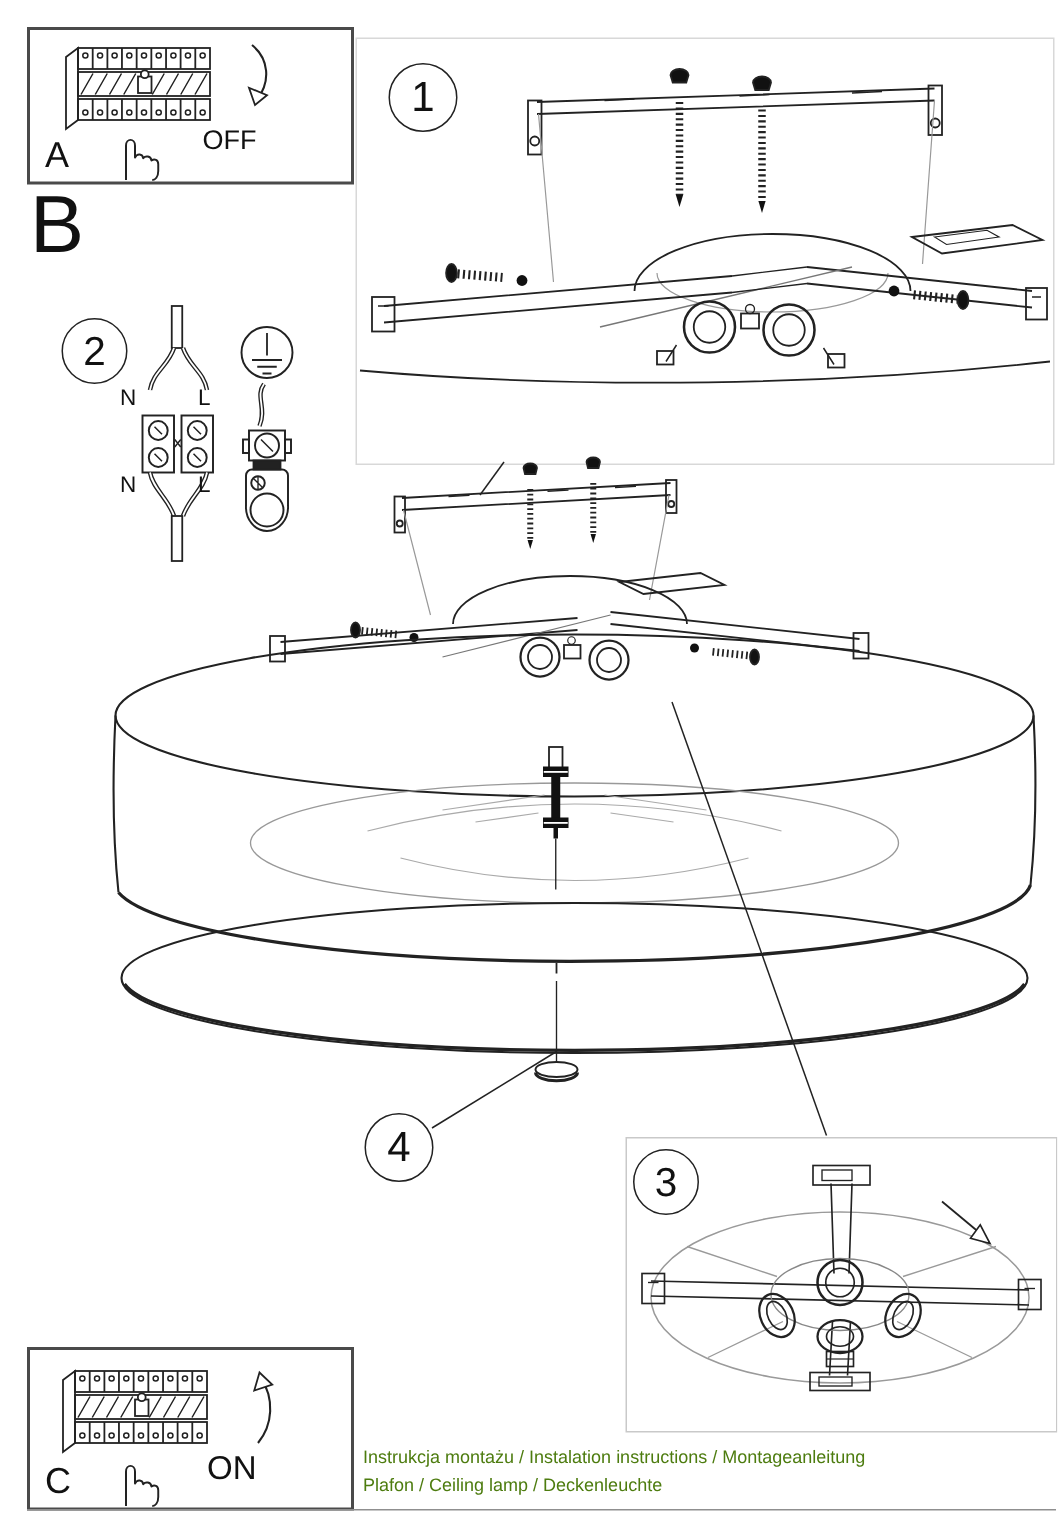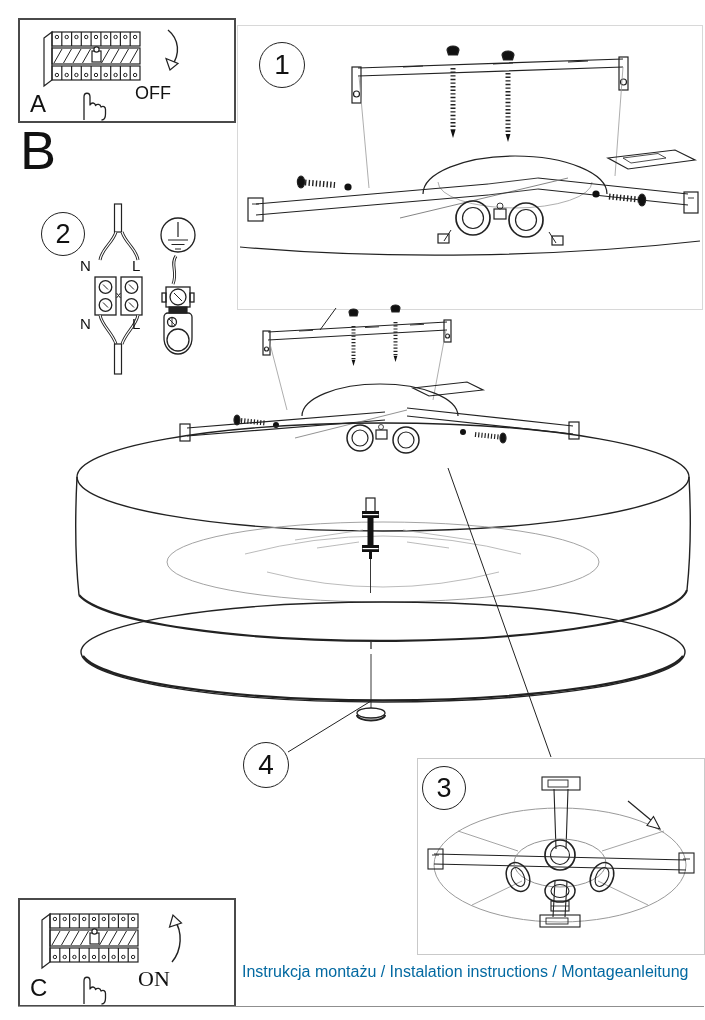--- a/index.html
+++ b/index.html
@@ -8,21 +8,21 @@
   .box{position:absolute;background:#fff;box-sizing:border-box;}
   .box.dark{border:2px solid #4a4a4a;}
   .box.light{border:1px solid #d8d8d8;}
   .box svg{position:absolute;left:0;top:0;}
   .badge{position:absolute;border-radius:50%;background:#fff;display:flex;align-items:center;
          justify-content:center;font-family:"Liberation Sans",sans-serif;color:#111;z-index:5;}
   .lbl{position:absolute;color:#111;line-height:1;white-space:nowrap;}
   .wire-lbl{position:absolute;font-size:15px;color:#111;line-height:1;}
   #letter-b{position:absolute;left:20px;top:122px;font-size:54px;font-weight:500;color:#111;line-height:1.05;}
   #footer-rule{position:absolute;left:18px;top:1006px;width:686px;height:1px;background:#8f8f8f;}
-  #footer-text{position:absolute;left:242px;top:962px;font-size:16px;line-height:19px;color:#0369a1;}
+  #footer-text{position:absolute;left:242px;top:962px;font-size:12px;line-height:19px;color:#4d7c0f;}
   svg{display:block;}
 </style>
 </head>
 <body>
 
 <div id="page">
 
   <svg width="0" height="0" style="position:absolute" aria-hidden="true">
     <defs>
       <g id="g-breaker" stroke="#222" fill="none" stroke-width="1.2">
@@ -340,21 +340,22 @@
   <div class="box dark" style="left:18px;top:898px;width:218px;height:109px;">
     <svg width="214" height="105" viewBox="0 0 214 105">
       <use href="#g-breaker" x="20" y="12"></use>
       <use href="#g-hand" x="52" y="64"></use>
       <g stroke="#222" fill="none" stroke-width="1.4">
         <path d="M152,62 C162,50 163,32 154,19"></path>
         <polygon points="153,15 149.5,27 161.5,23" fill="#fff" stroke-width="1.2"></polygon>
       </g>
     </svg>
     <span class="lbl" style="left:10px;top:76px;font-size:24px;">C</span>
-    <span class="lbl" style="left:118px;top:68px;font-size:22px;font-family:Liberation Serif, serif;">ON</span>
+    <span class="lbl" style="left:118px;top:68px;font-size:22px;">ON</span>
   </div>
 
   <div id="footer-text">
     <div>Instrukcja montażu / Instalation instructions / Montageanleitung</div>
+    <div>Plafon / Ceiling lamp / Deckenleuchte</div>
   </div>
   <div id="footer-rule"></div>
 
 </div>
 
 </body></html>

